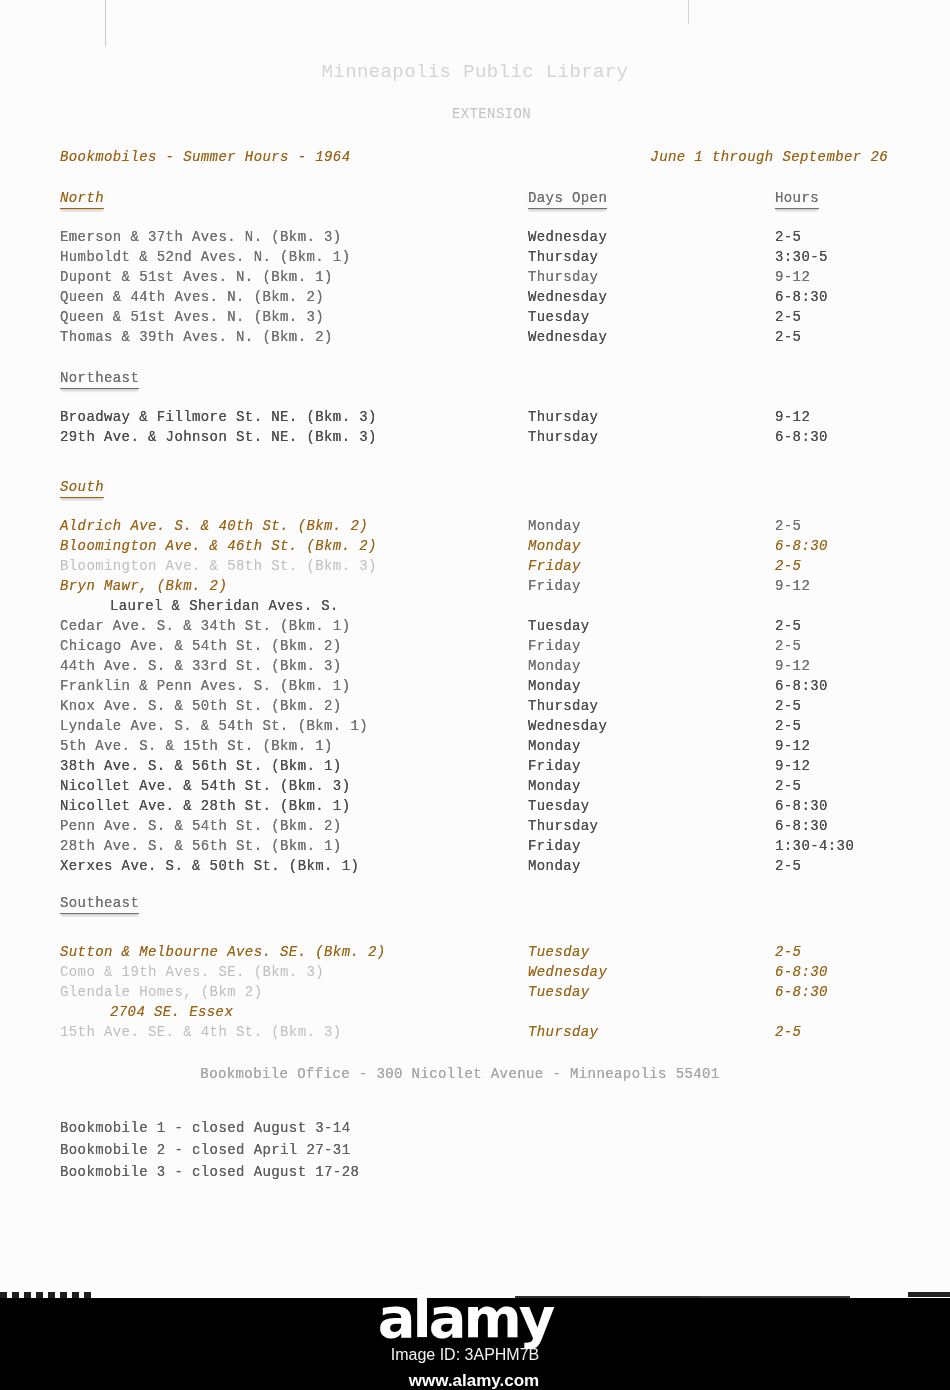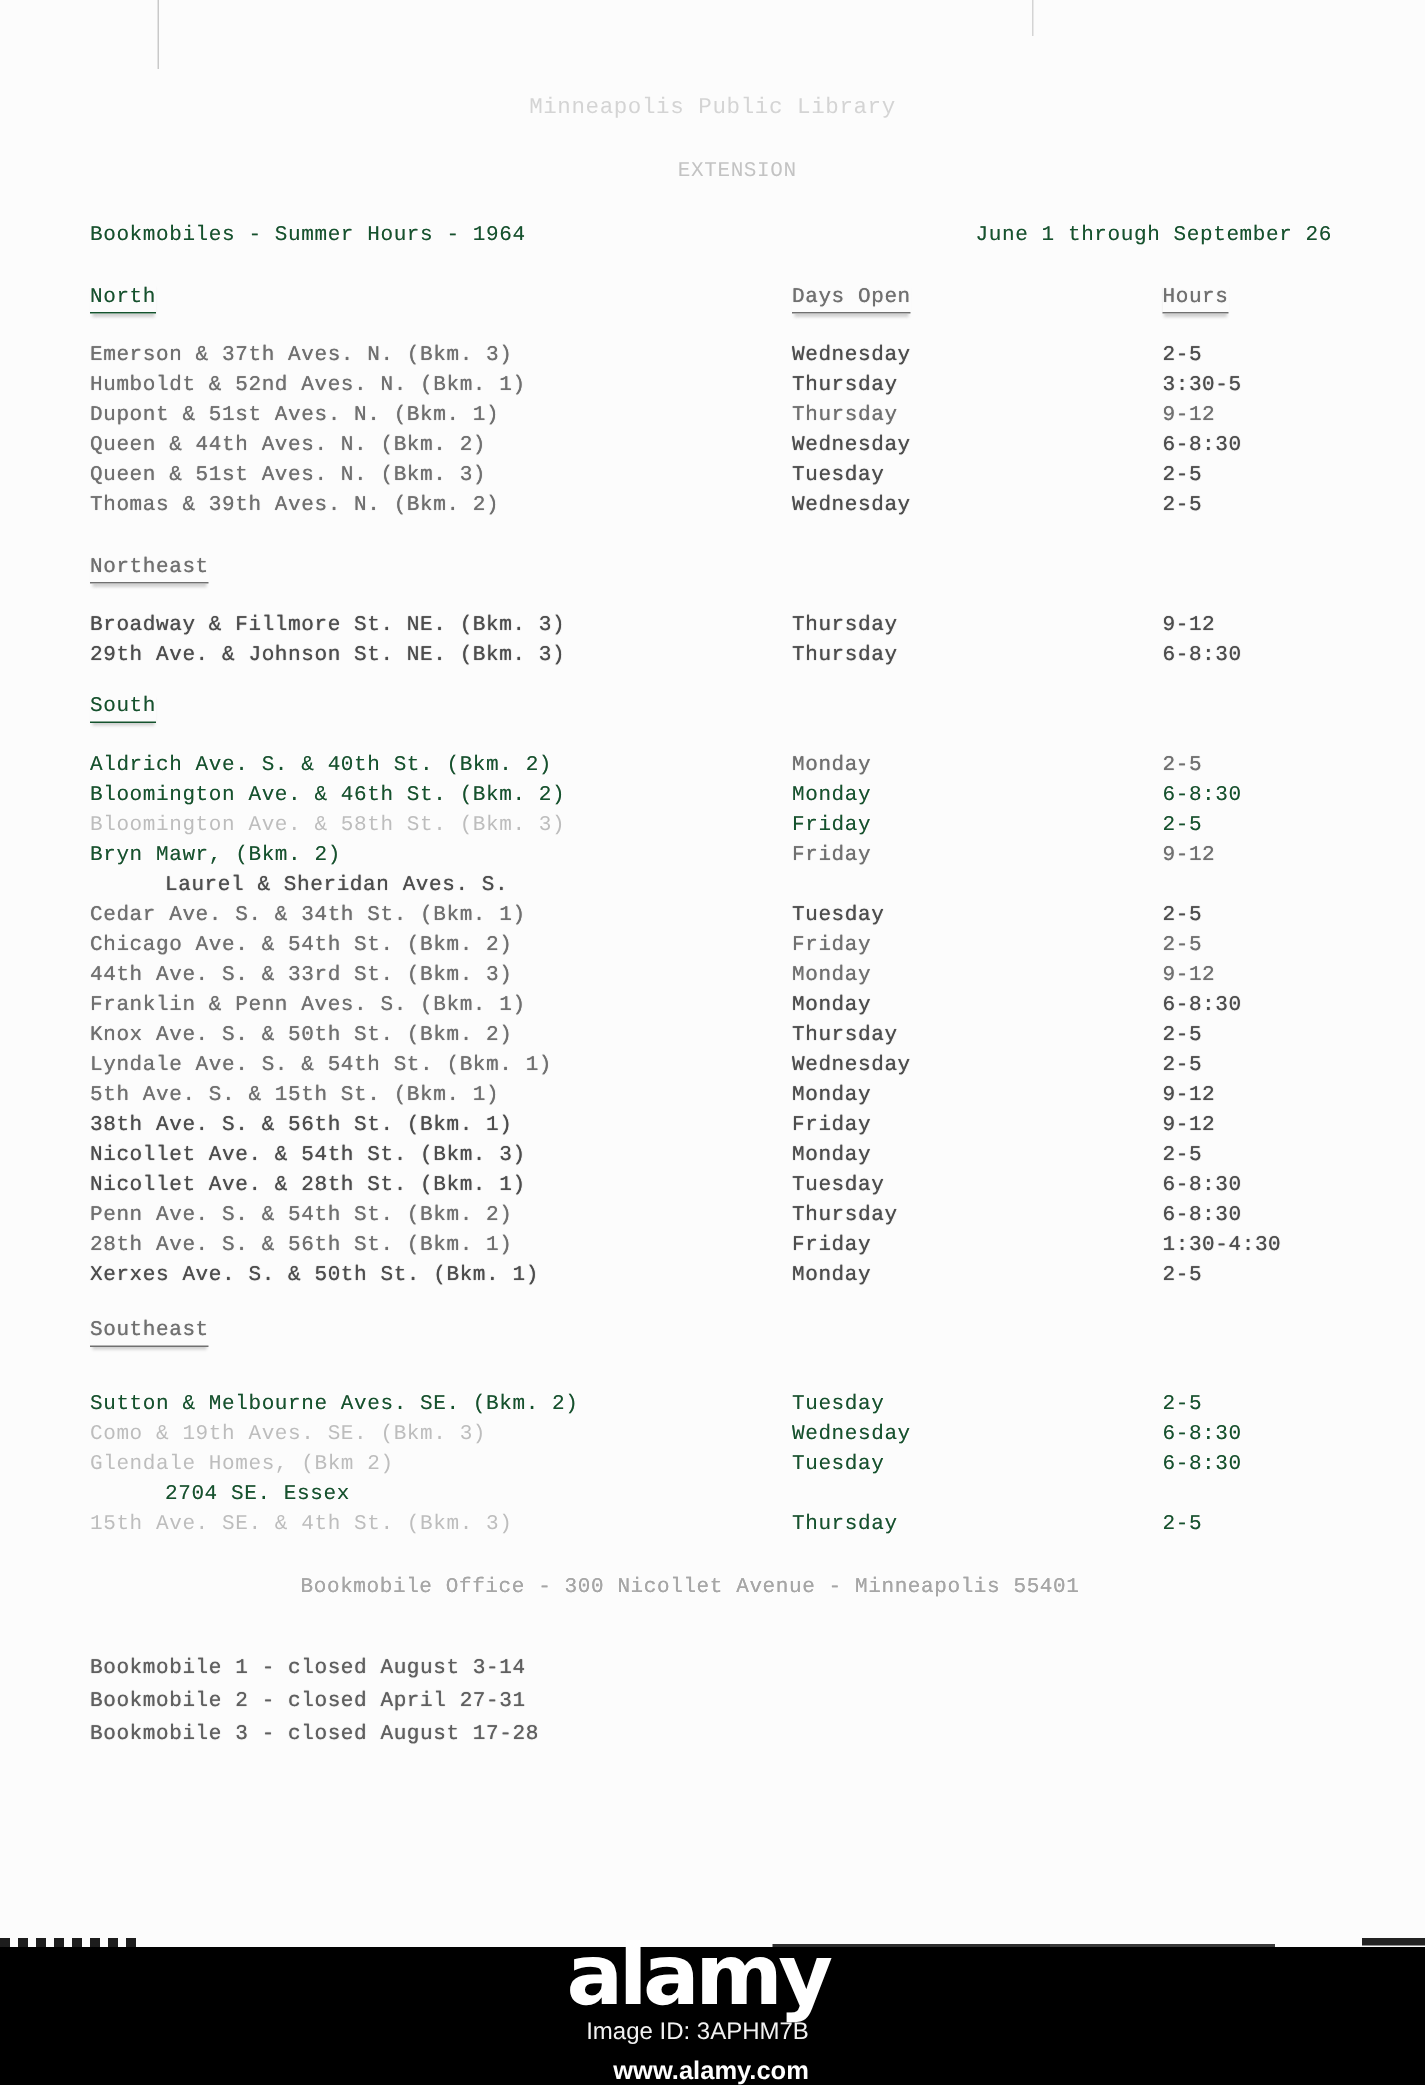--- a/index.html
+++ b/index.html
@@ -8,37 +8,37 @@
   
   .hairline-a{position:absolute;left:105px;top:0;width:1px;height:46px;background:#c9c9c9;}
   .hairline-b{position:absolute;left:688px;top:0;width:1px;height:24px;background:#d4d4d4;}
   .film-dashes{position:absolute;bottom:92px;left:0;height:6px;width:96px;
                background:repeating-linear-gradient(90deg,#1d1d1d 0 7px,transparent 7px 12px);}
   .film-smudge{position:absolute;bottom:91px;left:515px;width:265px;height:3px;background:#2e2e2e;}
   .film-smudge2{position:absolute;bottom:92px;left:700px;width:150px;height:2px;background:#3a3a3a;}
   .film-corner{position:absolute;bottom:93px;right:0;width:42px;height:5px;background:#222;}
   
   .doc{position:absolute;inset:0;padding-top:62px;font-size:14px;line-height:20px;letter-spacing:.4px;}
-  .faint1{text-align:center;color:#d4d4d4;filter:blur(.4px);font-size:15px;}
+  .faint1{text-align:center;color:#d4d4d4;filter:blur(.4px);font-size:19px;}
   .faint2{text-align:center;color:#c3c3c3;filter:blur(.3px);margin-top:22px;padding-left:33px;}
   .title-row{display:flex;justify-content:space-between;margin:23px 62px 0 60px;}
   .row{display:grid;grid-template-columns:468px 247px 1fr;margin-left:60px;}
   .header-row{margin-top:21px;}
   .rows-after-header{margin-top:17px;}
   .rows{margin-top:18px;}
   .sec-row{margin-left:60px;margin-top:21px;}
-  .sec-row.gap-south{margin-top:14px;}
+  .sec-row.gap-south{margin-top:30px;}
   .sec-row.gap-se{margin-top:17px;}
   .rows.rows-se{margin-top:28px;}
   .indent{padding-left:50px;}
   .u{border-bottom:1px solid currentColor;padding-bottom:0;display:inline-block;
      box-shadow:0 3px 2px -1px rgba(90,90,90,.28);}
   .f0{color:#4d4d4d;text-shadow:0 0 .6px #4d4d4d;}
   .f1{color:#707070;text-shadow:0 0 .5px #707070;}
-  .f2{color:#14532d;text-shadow:0 0 .4px #9b9b9b;}
+  .f2{color:#a16207;text-shadow:0 0 .4px #9b9b9b;font-style:italic;}
   .f3{color:#bdbdbd;}
   .office-line{margin:22px 60px 0 60px;text-align:center;transform:translateX(-15px);
                color:#a6a6a6;text-shadow:0 0 .4px #a6a6a6;}
   .closures{margin:33px 0 0 60px;line-height:22px;}
   .closure-line{color:#5f5f5f;text-shadow:0 0 .6px #5f5f5f;}
   
   .alamy-bar{position:absolute;left:0;right:0;bottom:0;height:92px;background:#000;
              display:flex;align-items:center;justify-content:space-between;
              padding:0 48px 0 28px;box-sizing:border-box;
              font-family:"Liberation Sans","DejaVu Sans",sans-serif;flex-direction:column;}

